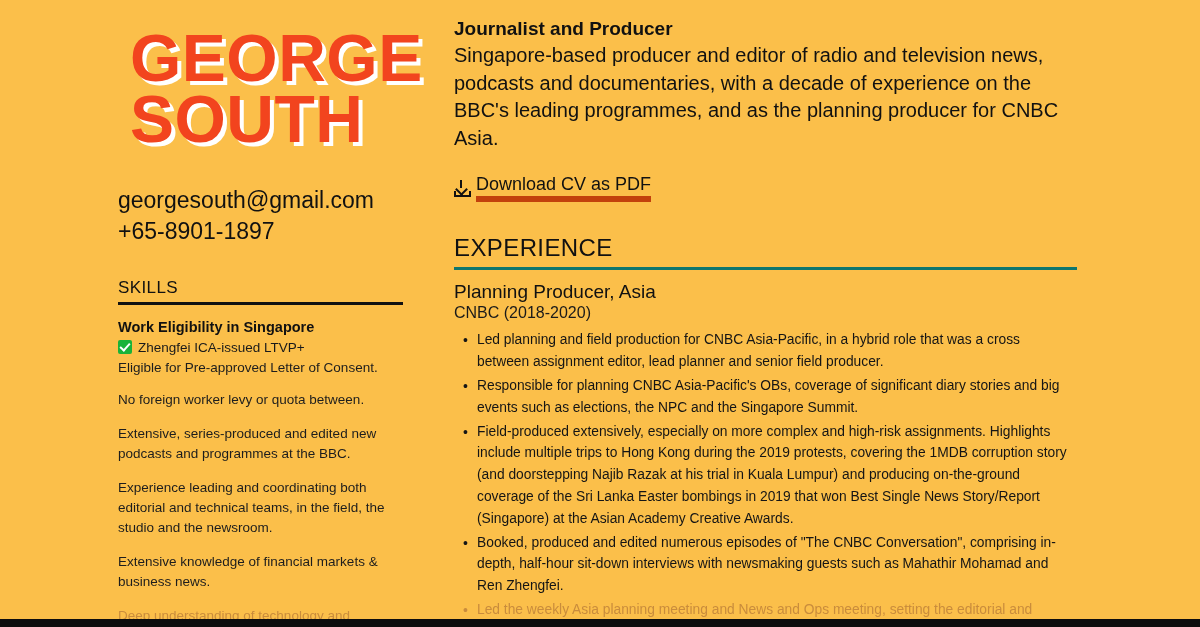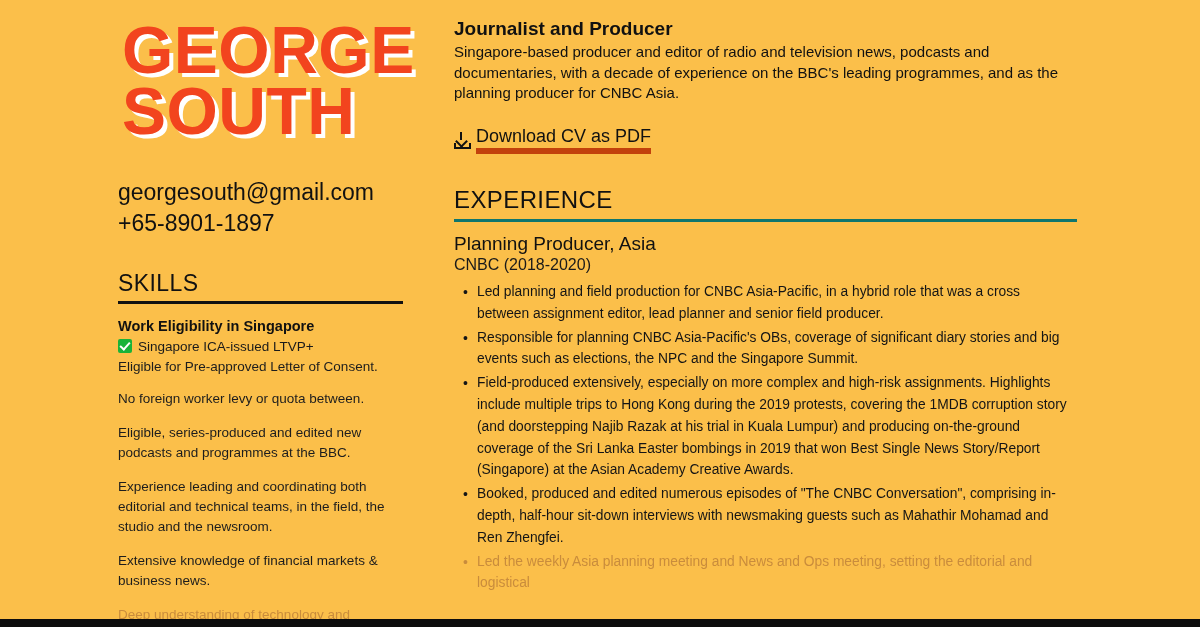--- a/index.html
+++ b/index.html
@@ -30,38 +30,38 @@
     width: 300px;
   }
   .name-block {
     font-family: "Liberation Sans", sans-serif;
     font-weight: bold;
     font-size: 66px;
     line-height: 0.92;
     letter-spacing: 0.5px;
     color: #F2441E;
     text-shadow: 4px 4px 0 #ffffff;
-    margin: 4px;
+    margin: 12px;
   }
   .name-line {
     display: block;
     white-space: nowrap;
   }
   .contact {
     margin-top: 36px;
     font-size: 23px;
     line-height: 1.35;
     font-weight: normal;
     color: #111;
   }
   .contact div { white-space: nowrap; }
 
   .section-head {
     margin-top: 30px;
-    font-size: 23px;
+    font-size: 17px;
     letter-spacing: 0.4px;
     color: #111;
     padding-bottom: 4px;
     border-bottom: 3px solid #111;
     width: 285px;
   }
   .left-col .section-head { width: 285px; }
 
   .subhead {
     font-weight: bold;
@@ -117,21 +117,21 @@
     top: 18px;
     width: 625px;
   }
   .role-title {
     font-weight: bold;
     font-size: 19px;
     margin: 0 0 2px 0;
     color: #111;
   }
   .intro {
-    font-size: 15px;
+    font-size: 20px;
     line-height: 1.38;
     color: #111;
     margin: 0;
     width: 610px;
   }
   .download {
     margin-top: 22px;
     display: inline-flex;
     align-items: center;
     gap: 7px;
@@ -252,31 +252,31 @@
       <div>georgesouth@gmail.com</div>
       <div>+65-8901-1897</div>
     </div>
 
     <div class="section-head">SKILLS</div>
 
     <div>
       <div class="subhead">Work Eligibility in Singapore</div>
       <div class="check-row">
         <span class="check-icon"></span>
-        <span>Singapore ICA-issued LTVP+</span>
+        <span>Zhengfei ICA-issued LTVP+</span>
       </div>
       <div class="left-body">
         <p style="margin-bottom:12px;">Eligible for Pre-approved Letter of Consent.</p>
         <p>No foreign worker levy or quota between.</p>
       </div>
     </div>
 
     <div>
       <div class="left-body">
-        <p>Eligible, series-produced and edited new podcasts and programmes at the BBC.</p>
+        <p>Extensive, series-produced and edited new podcasts and programmes at the BBC.</p>
         <p>Experience leading and coordinating both editorial and technical teams, in the field, the studio and the newsroom.</p>
         <p>Extensive knowledge of financial markets &amp; business news.</p>
         <p class="fade-line">Deep understanding of technology and science</p>
       </div>
     </div>
 
   </div>
 
   <div class="right-col">
 

